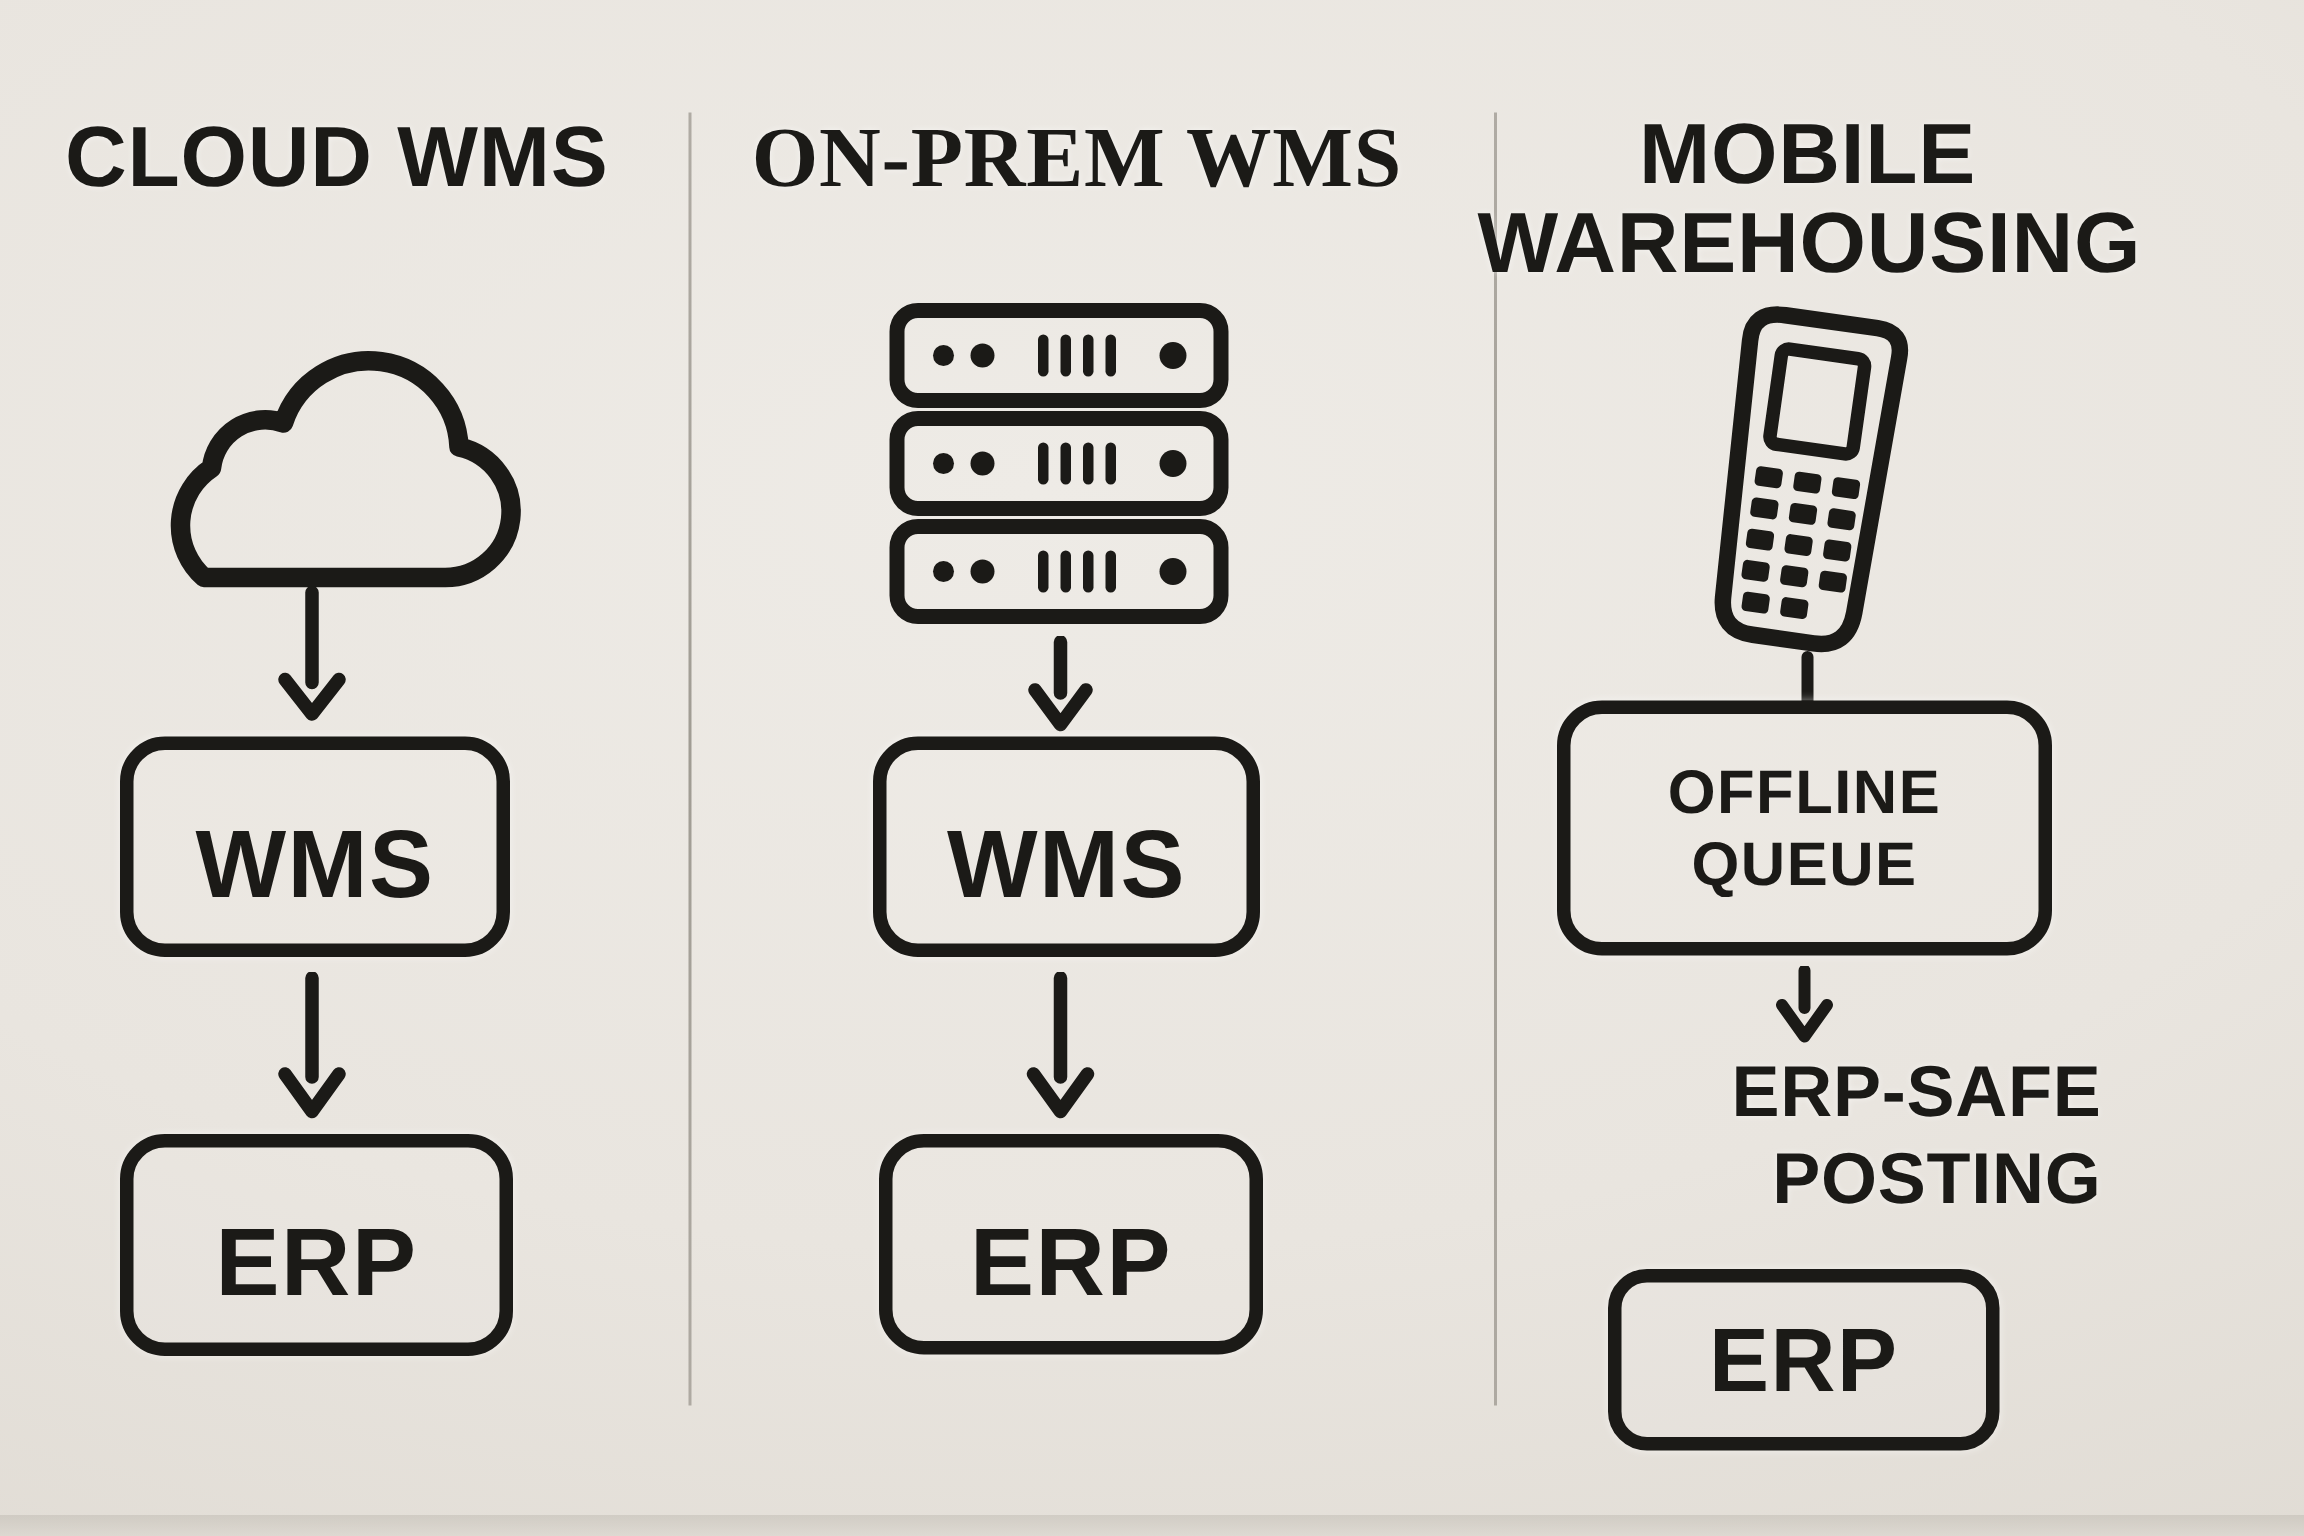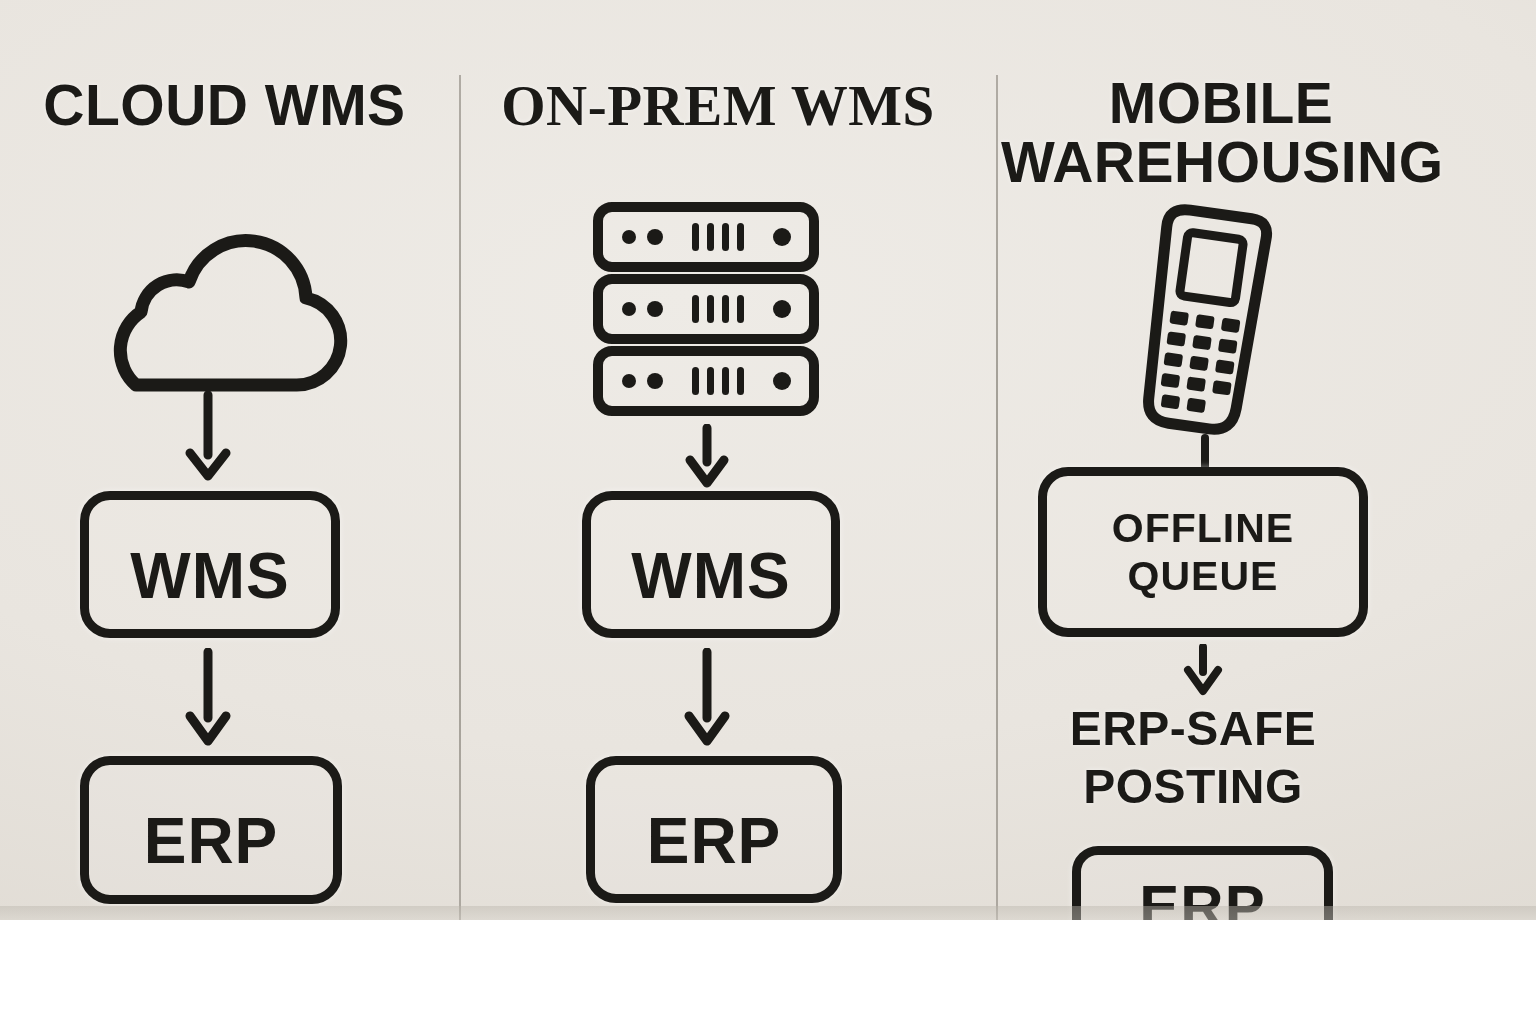--- a/index.html
+++ b/index.html
@@ -1,18 +1,18 @@
 <!DOCTYPE html>
 <html style="--ink: #1b1a17; --divider: #9c978f;"><head>
 <meta charset="utf-8">
 <style>
   html,body{margin:0;padding:0;}
   .stage{
     position:relative;
-    width:1536px;height:920px;
+    width:1536px;height:1024px;
     overflow:hidden;
     background:
       radial-gradient(120% 95% at 45% 32%, #eeebe6 0%, #e9e5df 52%, #ddd8d0 100%);
     font-family:"Liberation Sans", sans-serif;
     color:var(--ink,#1b1a17);
   }
   .stage::after{ 
     content:"";position:absolute;left:0;right:0;bottom:0;height:14px;
     background:linear-gradient(#b9b4ab, #d6d2ca);
     opacity:.45;pointer-events:none;
@@ -26,21 +26,21 @@
   .d2{left:996px;}
 
   .hdr{
     position:absolute;margin:0;
     font-size:57px;font-weight:700;letter-spacing:.5px;
     line-height:1.04;text-align:center;
     text-shadow:0 0 5px rgba(255,255,255,.55);
   }
   .hdr1{left:2px;top:76px;width:445px;}
   .hdr2{left:453px;top:76px;width:530px;font-family:Liberation Serif, serif;}
-  .hdr3{left:985px;top:74px;width:440px;margin-left:16px;}
+  .hdr3{left:985px;top:74px;width:440px;}
 
   .icon{position:absolute;}
   .ic-cloud{left:58px;top:188px;}
   .ic-servers{left:592px;top:201px;}
   .ic-scanner{left:1118px;top:203px;}
 
   .connector{
     position:absolute;left:1201px;top:434px;width:8px;height:38px;
     background:var(--ink,#1b1a17);border-radius:4px;
   }
@@ -66,22 +66,22 @@
   .erp1{left:80px; top:756px;width:262px;height:148px;}
   .wms2{left:582px;top:491px;width:258px;height:147px;}
   .erp2{left:586px;top:756px;width:256px;height:147px;}
   .wms1 .lbl,.wms2 .lbl,.erp1 .lbl,.erp2 .lbl{font-size:64px;margin-top:24px;}
   .queue{left:1038px;top:467px;width:330px;height:170px;}
   .queue .lbl{font-size:41px;line-height:1.18;}
   .erp3{left:1072px;top:846px;width:261px;height:121px;border-radius:26px;}
   .erp3 .lbl{font-size:60px;}
 
   .posting{
-    position:absolute;left:1028px;top:700px;width:330px;
-    font-size:48px;font-weight:700;line-height:1.2;text-align:center;
+    position:absolute;left:1071px;top:700px;width:330px;
+    font-size:48px;font-weight:700;line-height:1.2;text-align:right;
     letter-spacing:.5px;
     text-shadow:0 0 5px rgba(255,255,255,.55);
   }
 
   .stroke{fill:none;stroke:var(--ink,#1b1a17);stroke-linecap:round;stroke-linejoin:round;}
   .fill{fill:var(--ink,#1b1a17);stroke:none;}
 </style>
 </head>
 <body>
 

